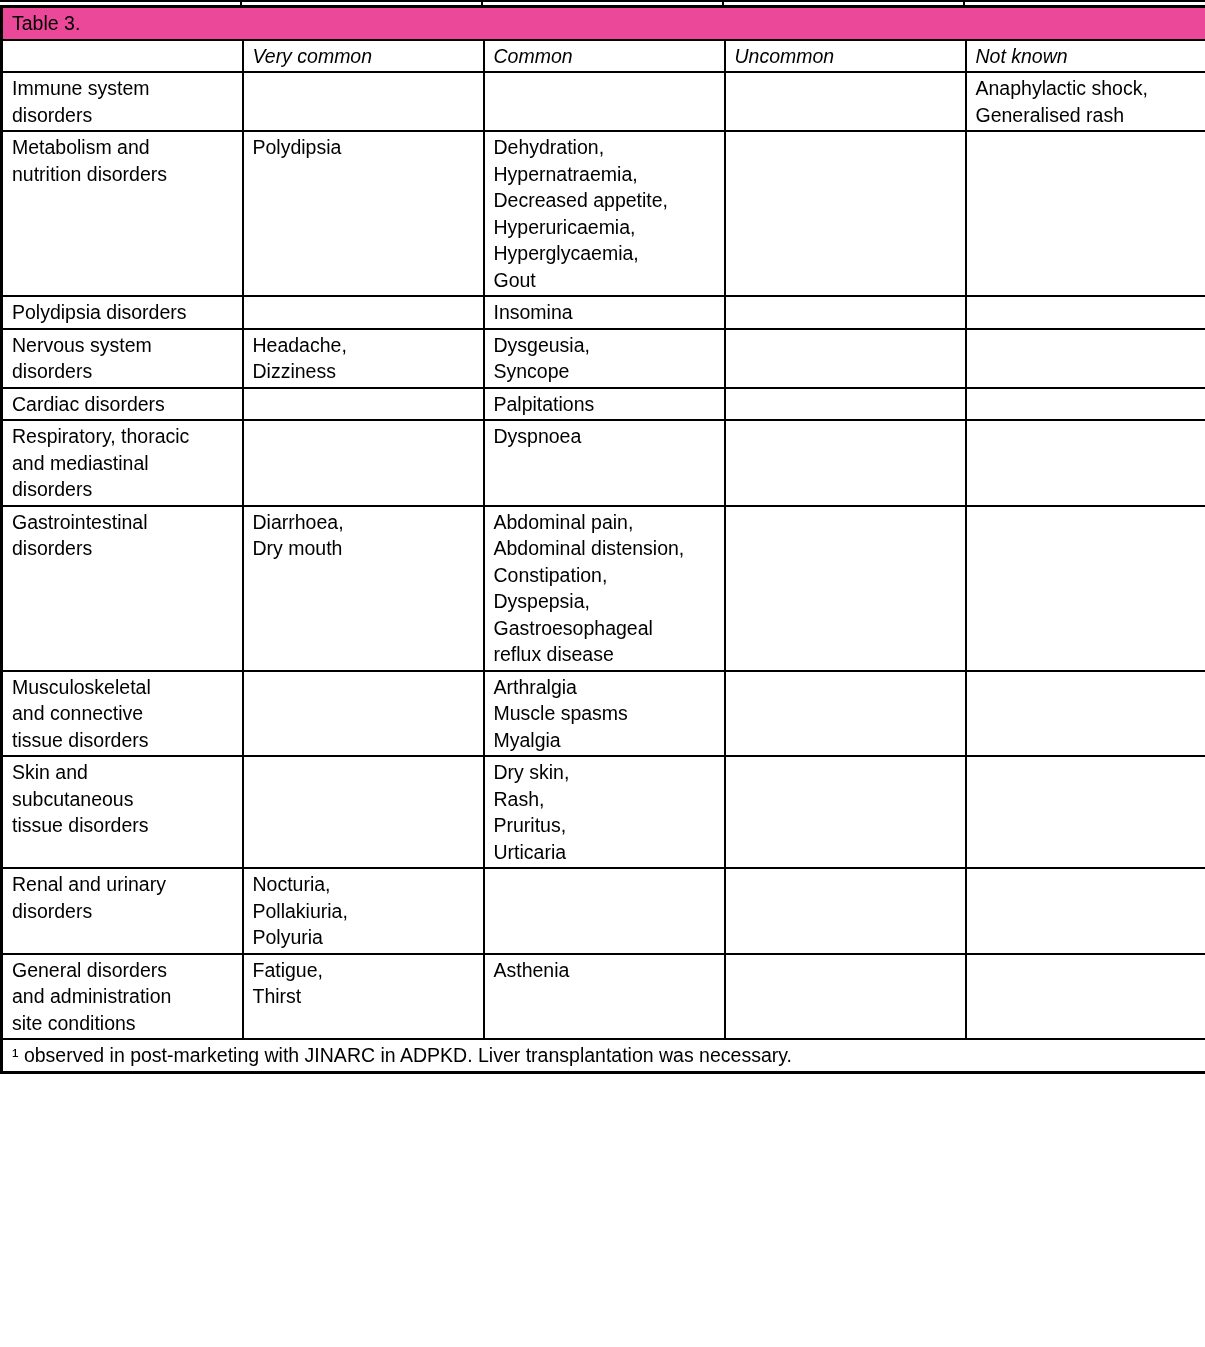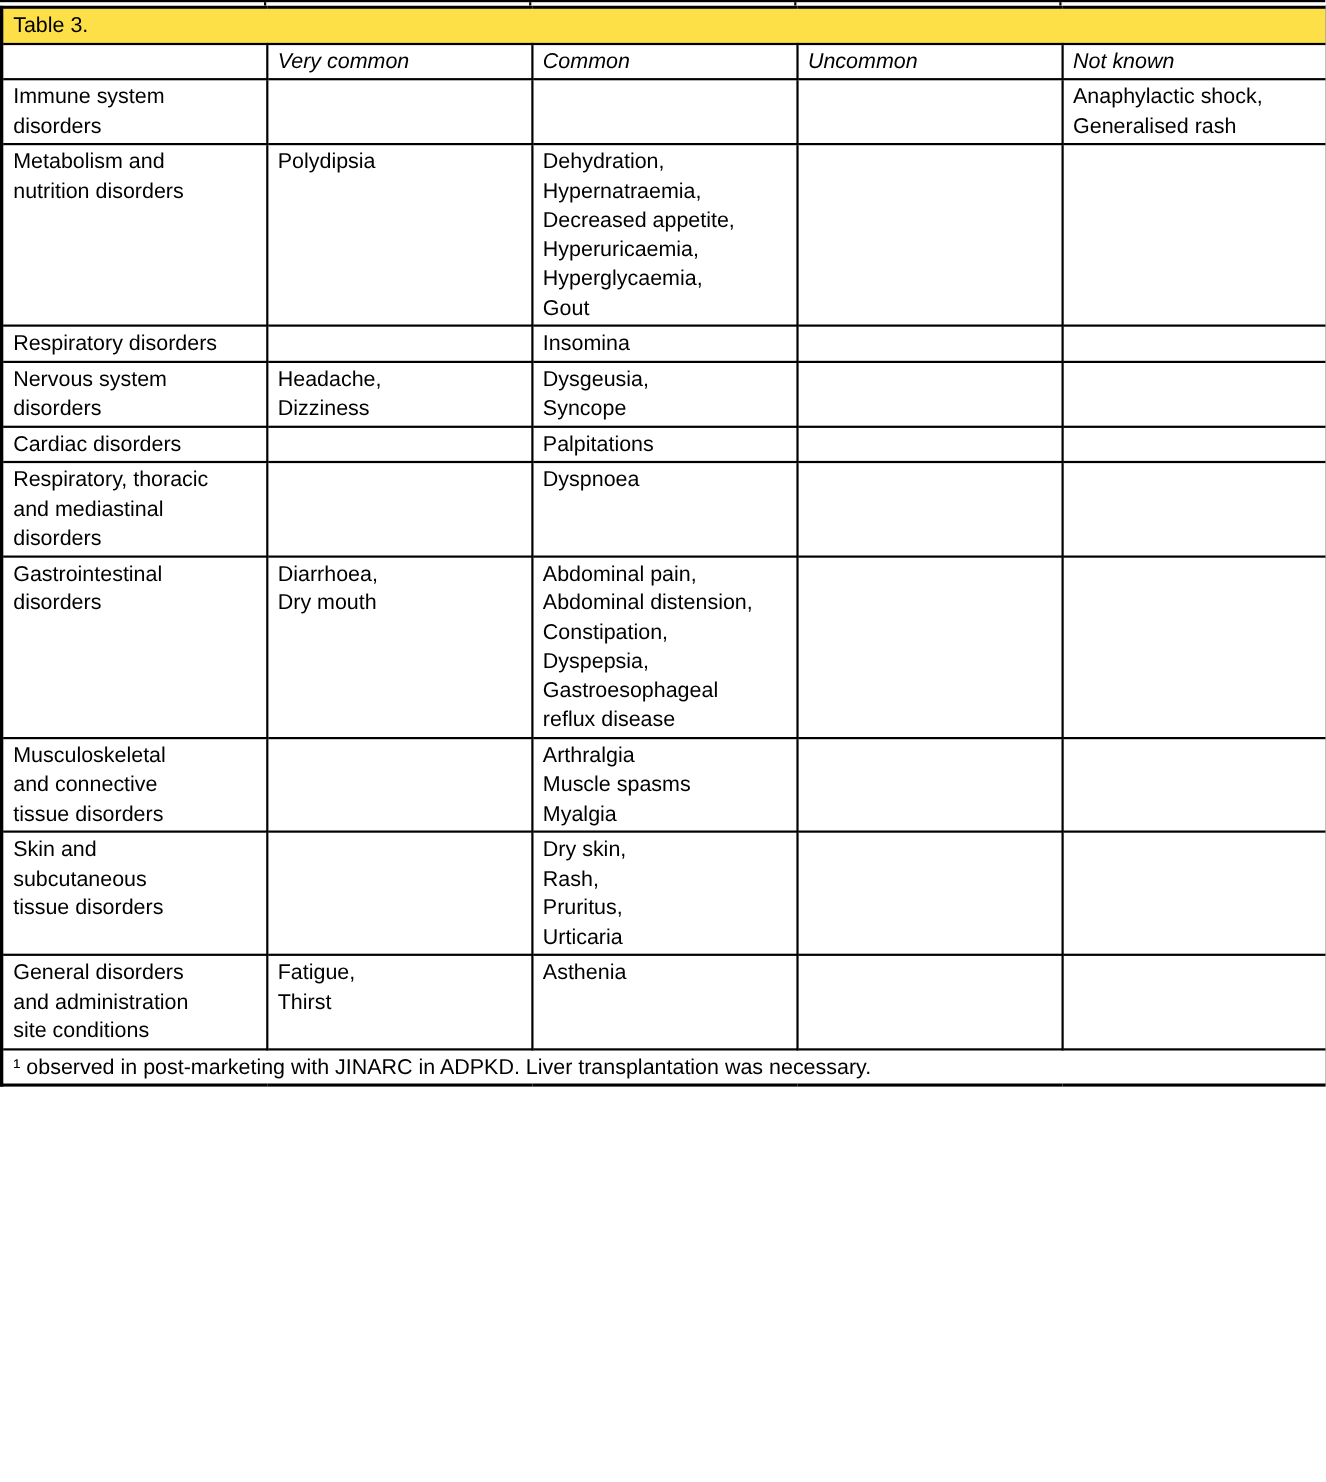--- a/index.html
+++ b/index.html
@@ -39,21 +39,21 @@
     vertical-align: top;
     text-align: left;
     padding: 2px 9px;
     font-size: 19.5px;
     line-height: 26.5px;
     white-space: pre-line;
     overflow: hidden;
     font-weight: normal;
   }
   td.title-cell {
-    background: #fde047;
+    background: #ec4899;
     font-weight: bold;
     font-size: 20px;
     padding: 3px 10px;
     white-space: nowrap;
   }
   th.col-head {
     font-weight: bold;
     text-align: center;
     vertical-align: middle;
     padding: 3px 4px;
@@ -118,21 +118,21 @@
 Hypernatraemia,
 Decreased appetite,
 Hyperuricaemia,
 Hyperglycaemia,
 Gout</td>
       <td></td>
       <td></td>
     </tr>
 
     <tr>
-      <th class="row-head">Respiratory disorders</th>
+      <th class="row-head">Polydipsia disorders</th>
       <td></td>
       <td>Insomina</td>
       <td></td>
       <td></td>
     </tr>
 
     <tr>
       <th class="row-head">Nervous system
 disorders</th>
       <td>Headache,
@@ -195,20 +195,30 @@
 tissue disorders</th>
       <td></td>
       <td>Dry skin,
 Rash,
 Pruritus,
 Urticaria</td>
       <td></td>
       <td></td>
     </tr>
 
+    <tr>
+      <th class="row-head">Renal and urinary
+disorders</th>
+      <td>Nocturia,
+Pollakiuria,
+Polyuria</td>
+      <td></td>
+      <td></td>
+      <td></td>
+    </tr>
 
     <tr>
       <th class="row-head">General disorders
 and administration
 site conditions</th>
       <td>Fatigue,
 Thirst</td>
       <td>Asthenia</td>
       <td></td>
       <td></td>

